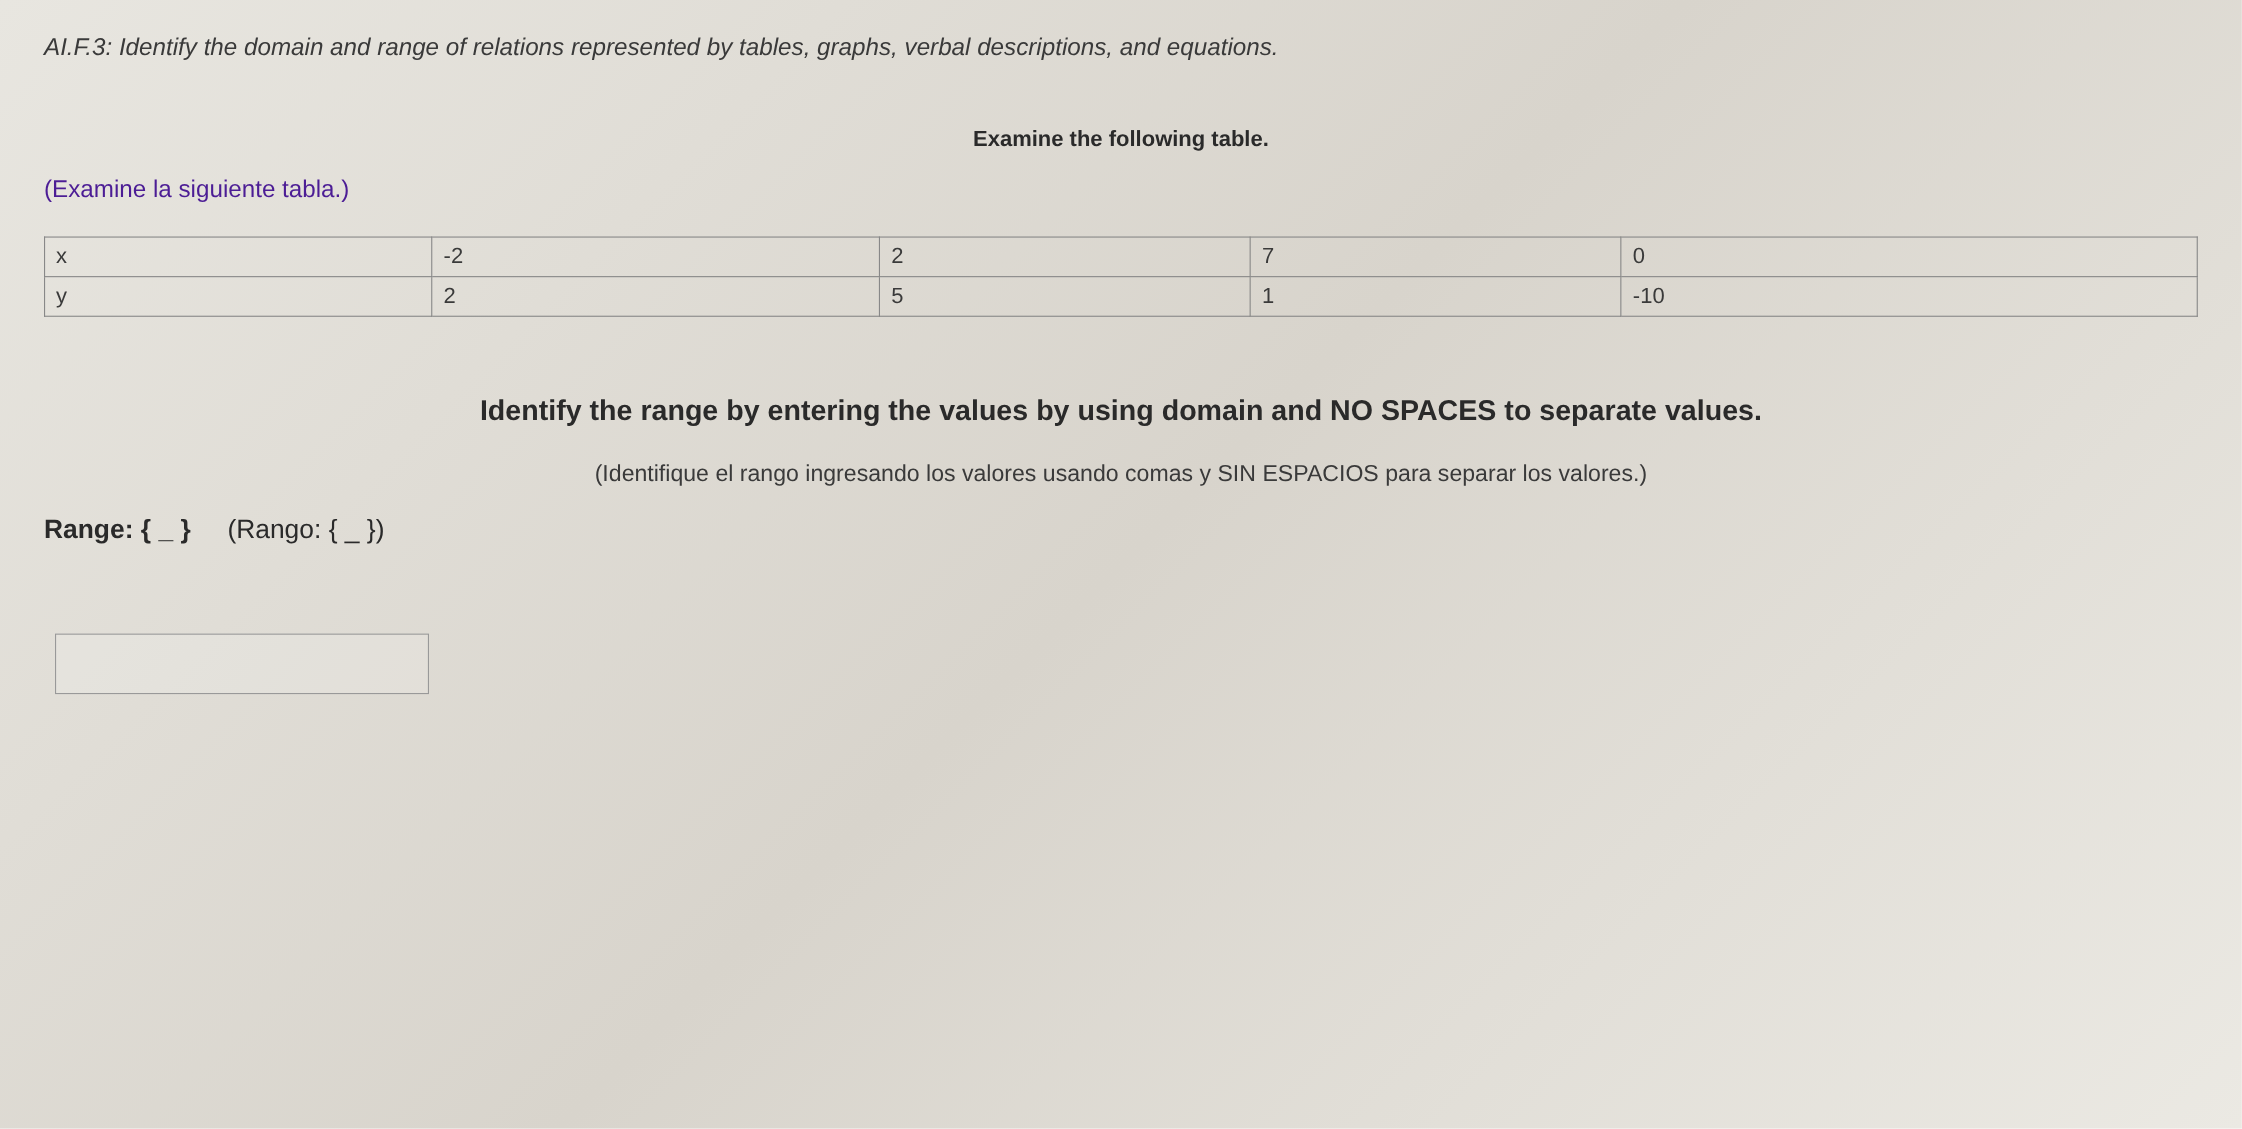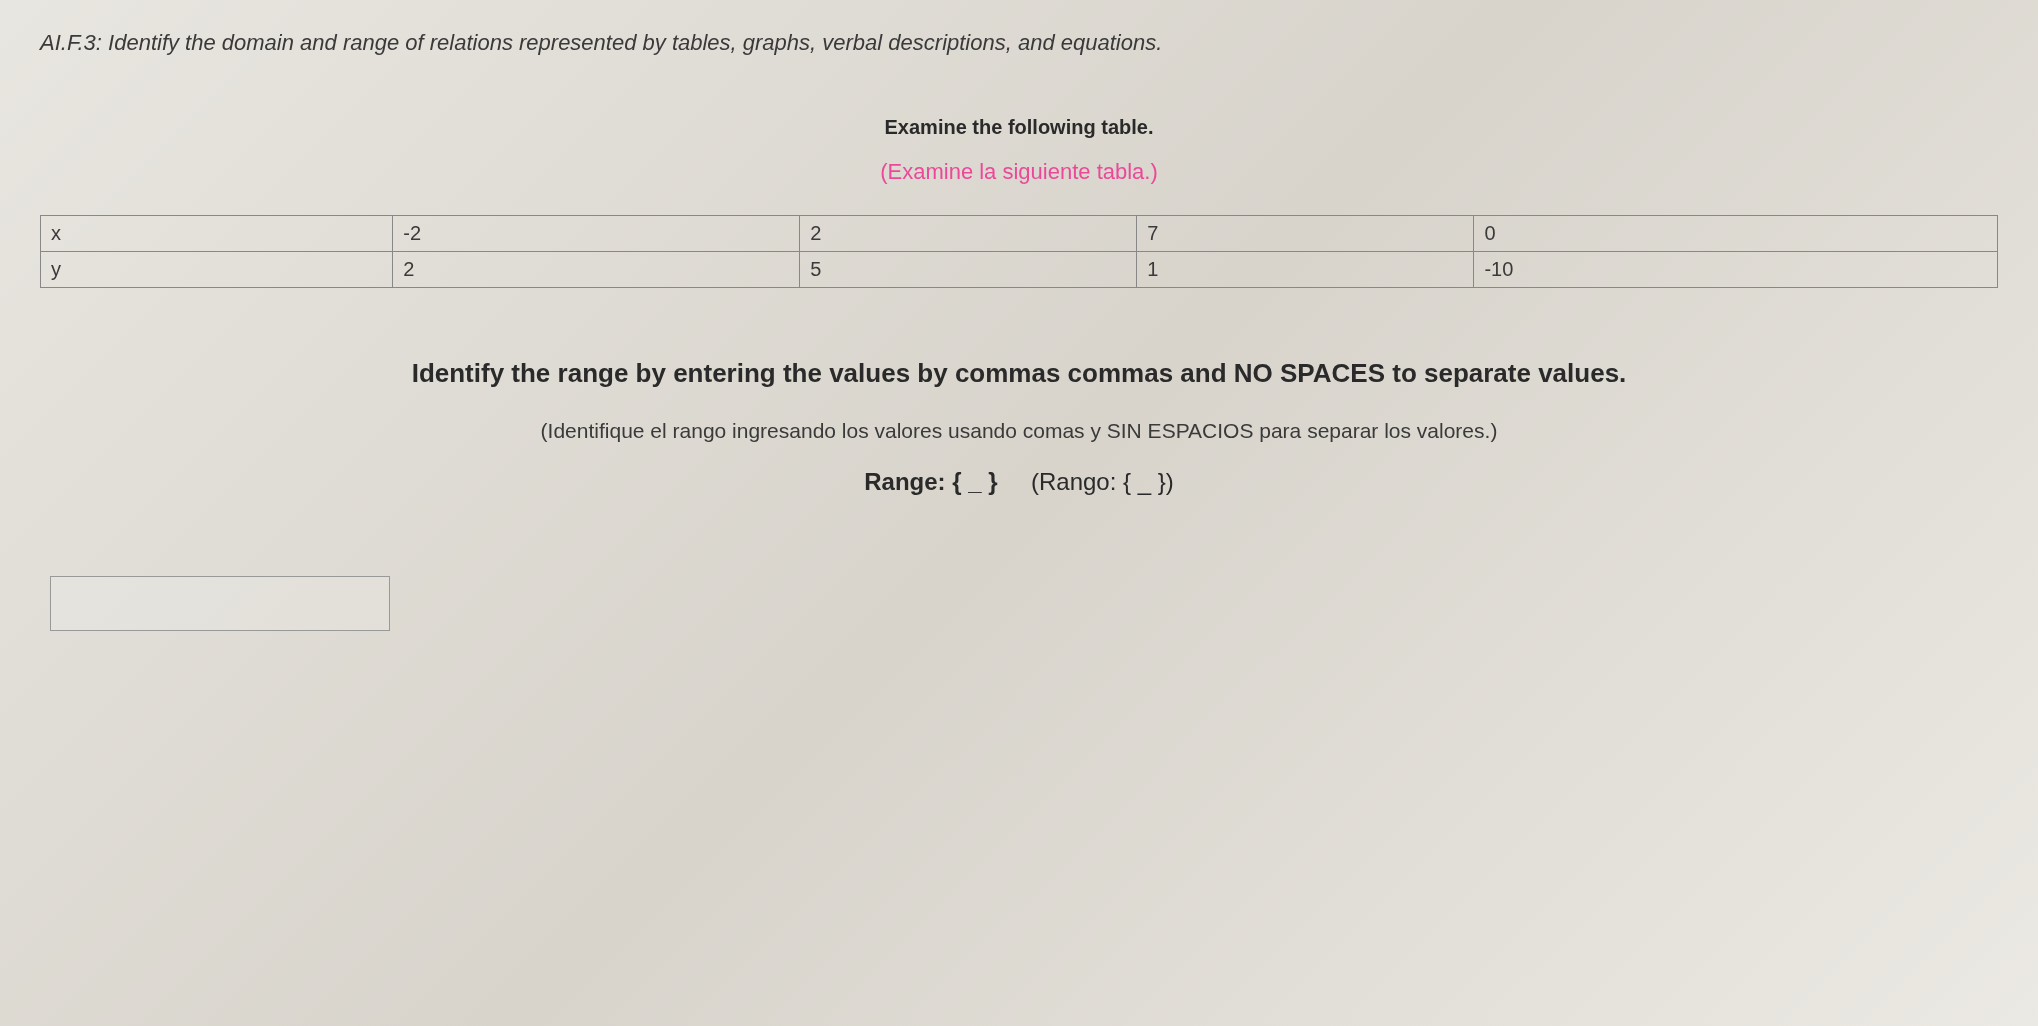--- a/index.html
+++ b/index.html
@@ -21,23 +21,22 @@
       margin-bottom: 60px;
     }
     .title {
       text-align: center;
       font-size: 20px;
       font-weight: bold;
       color: #2a2a2a;
       margin-bottom: 20px;
     }
     .subtitle-es {
-      text-align: center;
       font-size: 22px;
-      color: #ec4899;
+      color: #4c1d95;
       margin-bottom: 30px;
     }
     .data-table {
       width: 100%;
       border-collapse: collapse;
       margin-bottom: 70px;
     }
     .data-table td {
       border: 1px solid #888;
       padding: 6px 10px;
@@ -56,21 +55,20 @@
       margin-bottom: 30px;
       padding: 0 40px;
     }
     .instruction-es {
       text-align: center;
       font-size: 21px;
       color: #3a3a3a;
       margin-bottom: 25px;
     }
     .answer-line {
-      text-align: center;
       font-size: 24px;
       color: #2a2a2a;
       margin-bottom: 80px;
     }
     .answer-line .bold {
       font-weight: bold;
     }
     .answer-box {
       width: 340px;
       height: 55px;
@@ -100,21 +98,21 @@
   <tr>
     <td>y</td>
     <td>2</td>
     <td>5</td>
     <td>1</td>
     <td>-10</td>
   </tr>
 </tbody>
   </table>
 
-<div class="instruction">Identify the range by entering the values by commas commas and NO SPACES to separate values.</div>
+<div class="instruction">Identify the range by entering the values by using domain and NO SPACES to separate values.</div>
 
 <div class="instruction-es">(Identifique el rango ingresando los valores usando comas y SIN ESPACIOS para separar los valores.)</div>
 
 <div class="answer-line">
   <span class="bold">Range: { _ }</span>
   &nbsp;&nbsp;&nbsp;
   <span>(Rango: { _ })</span>
 </div>
 
 <div class="answer-box"></div>

